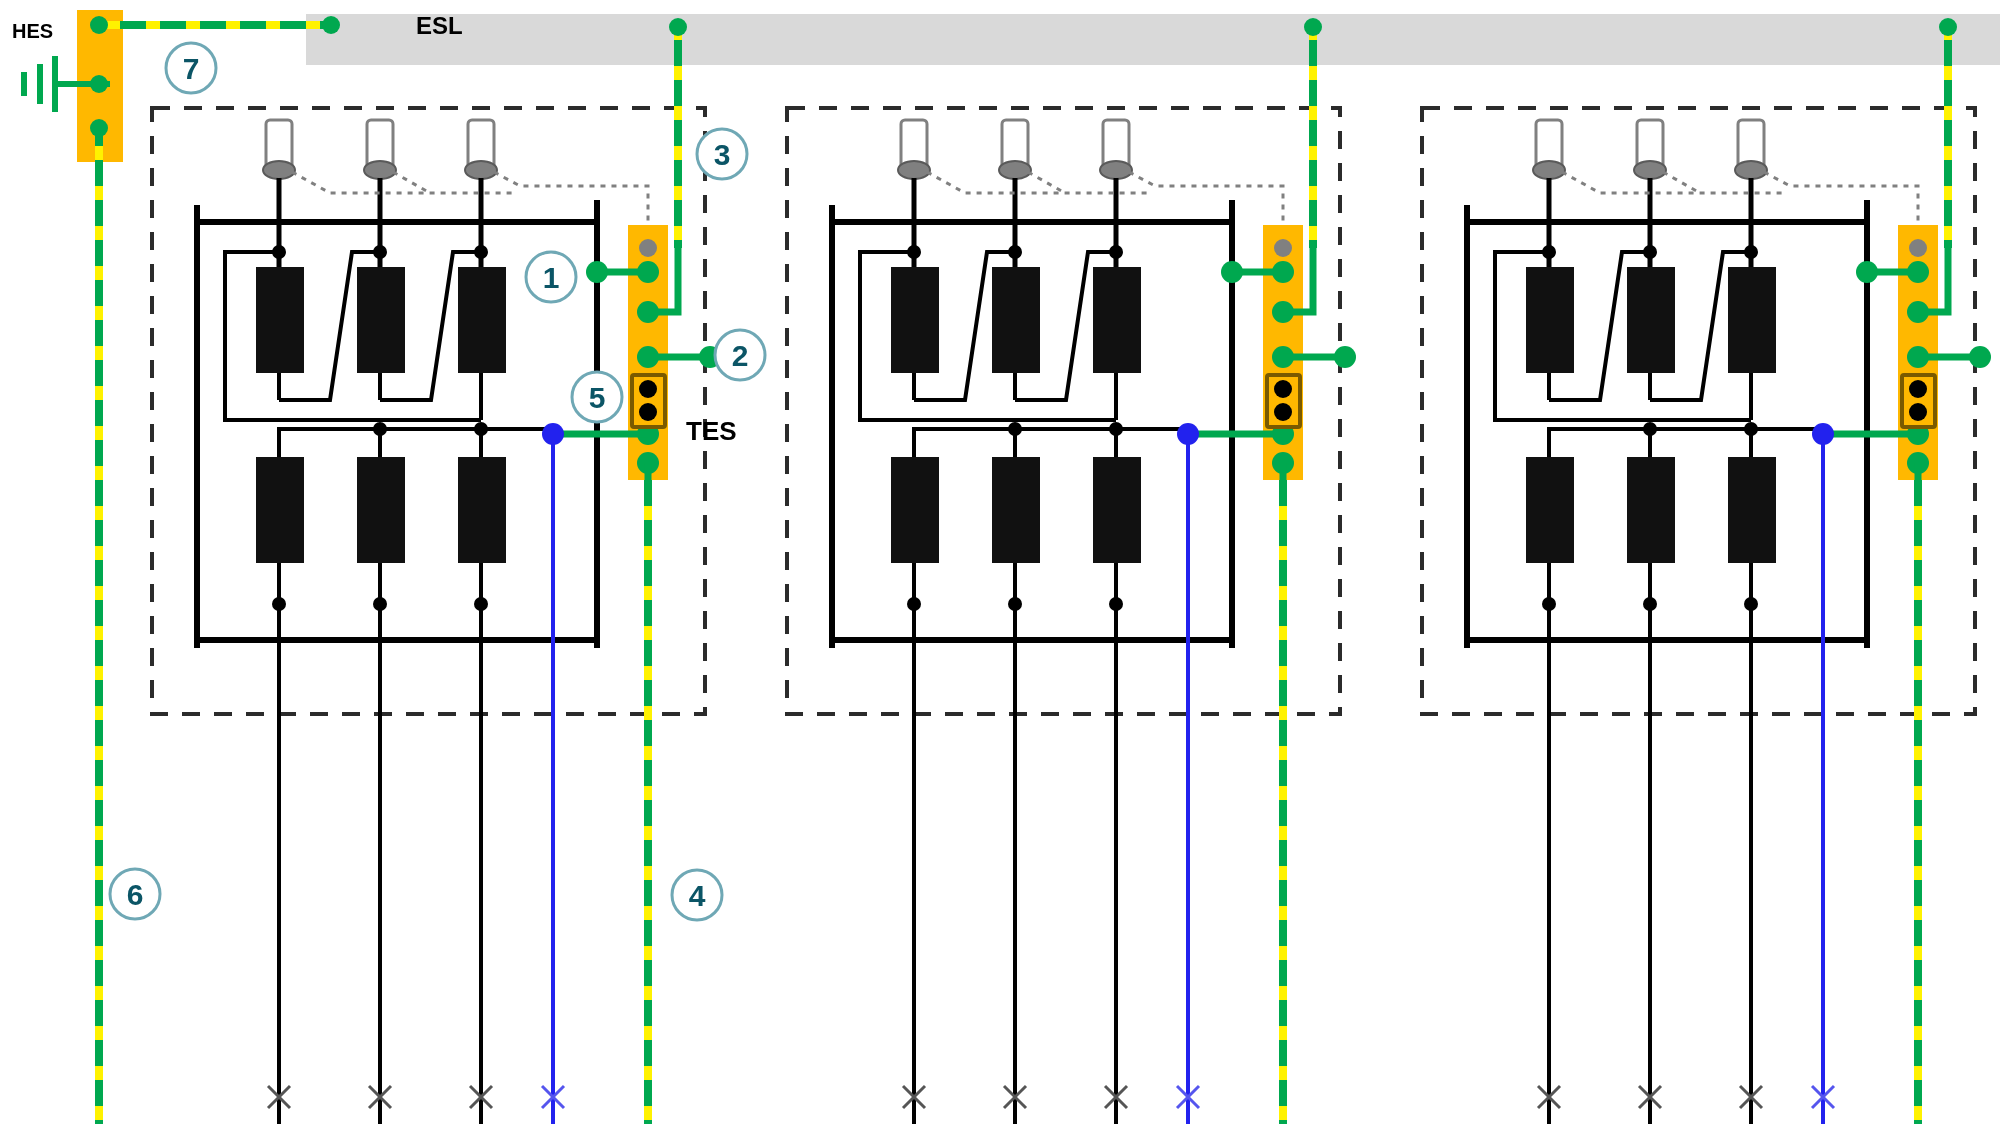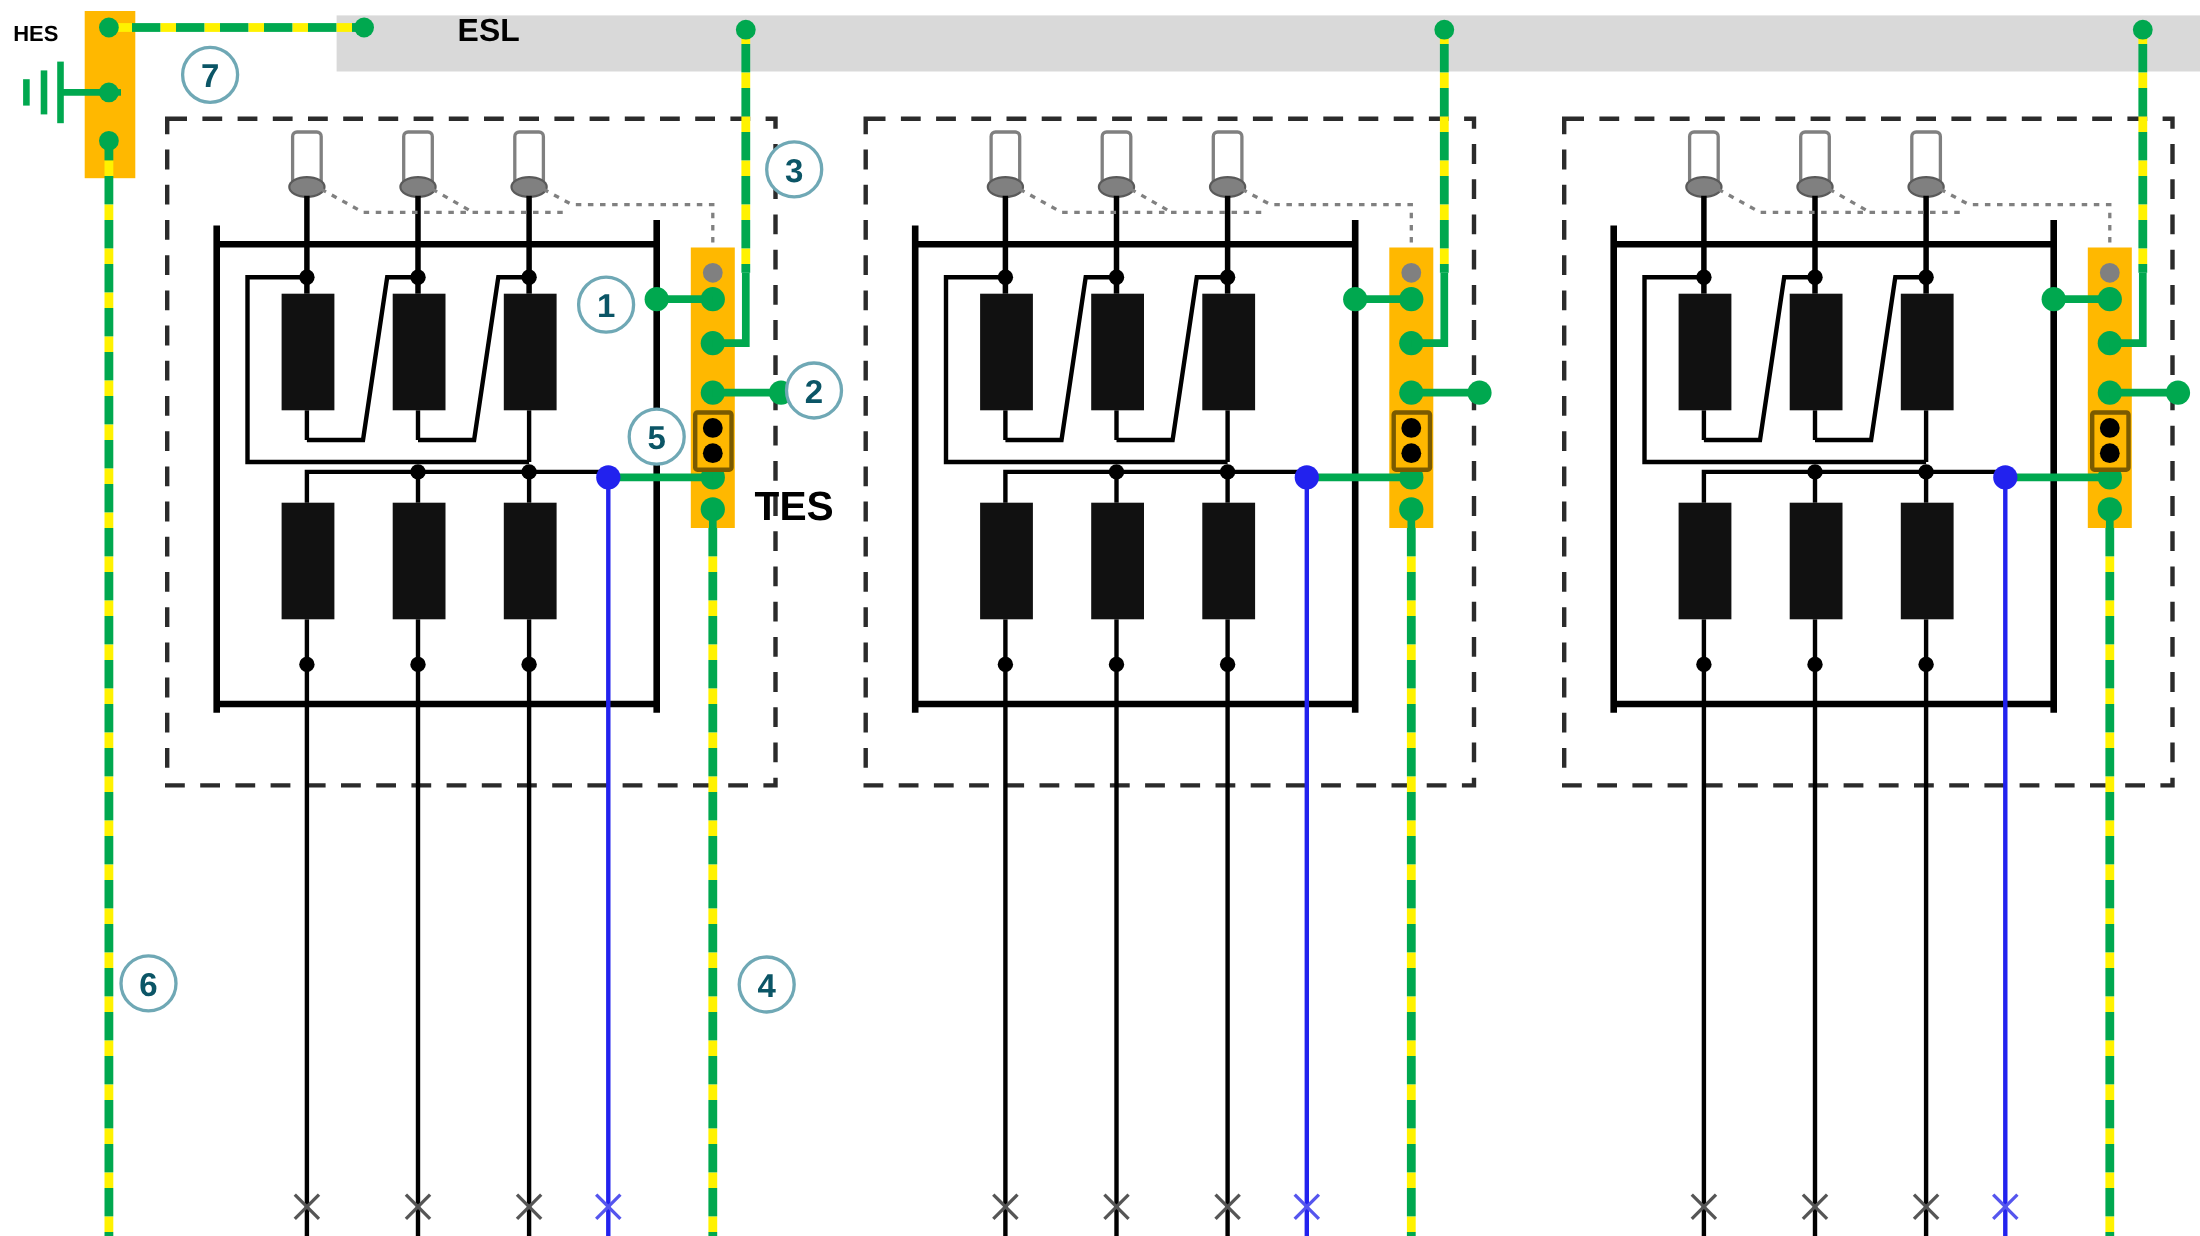--- a/index.html
+++ b/index.html
@@ -1,22 +1,22 @@
 <!DOCTYPE html>
 <html><head>
 <meta charset="utf-8">
 <style>
   html,body{margin:0;padding:0;background:#ffffff;}
   body{font-family:"Liberation Sans",sans-serif;}
   #stage{position:relative;width:2000px;height:1124px;background:#ffffff;overflow:hidden;}
   #stage svg{position:absolute;left:0;top:0;}
   .lbl{position:absolute;font-weight:bold;color:#000;font-family:"Liberation Sans",sans-serif;}
   #hes-label{left:12px;top:20px;font-size:20px;}
-  #esl-label{left:416px;top:12px;font-size:29px;}
-  #tes-label{left:686px;top:440px;font-size:37px;}
+  #esl-label{left:416px;top:12px;font-size:24px;}
+  #tes-label{left:686px;top:416px;font-size:26px;}
 </style>
 </head>
 <body>
 
 <div id="stage">
 
   <svg width="2000" height="1124" viewBox="0 0 2000 1124">
     <defs>
 
       <pattern id="gy-v" width="10" height="40" patternUnits="userSpaceOnUse">

